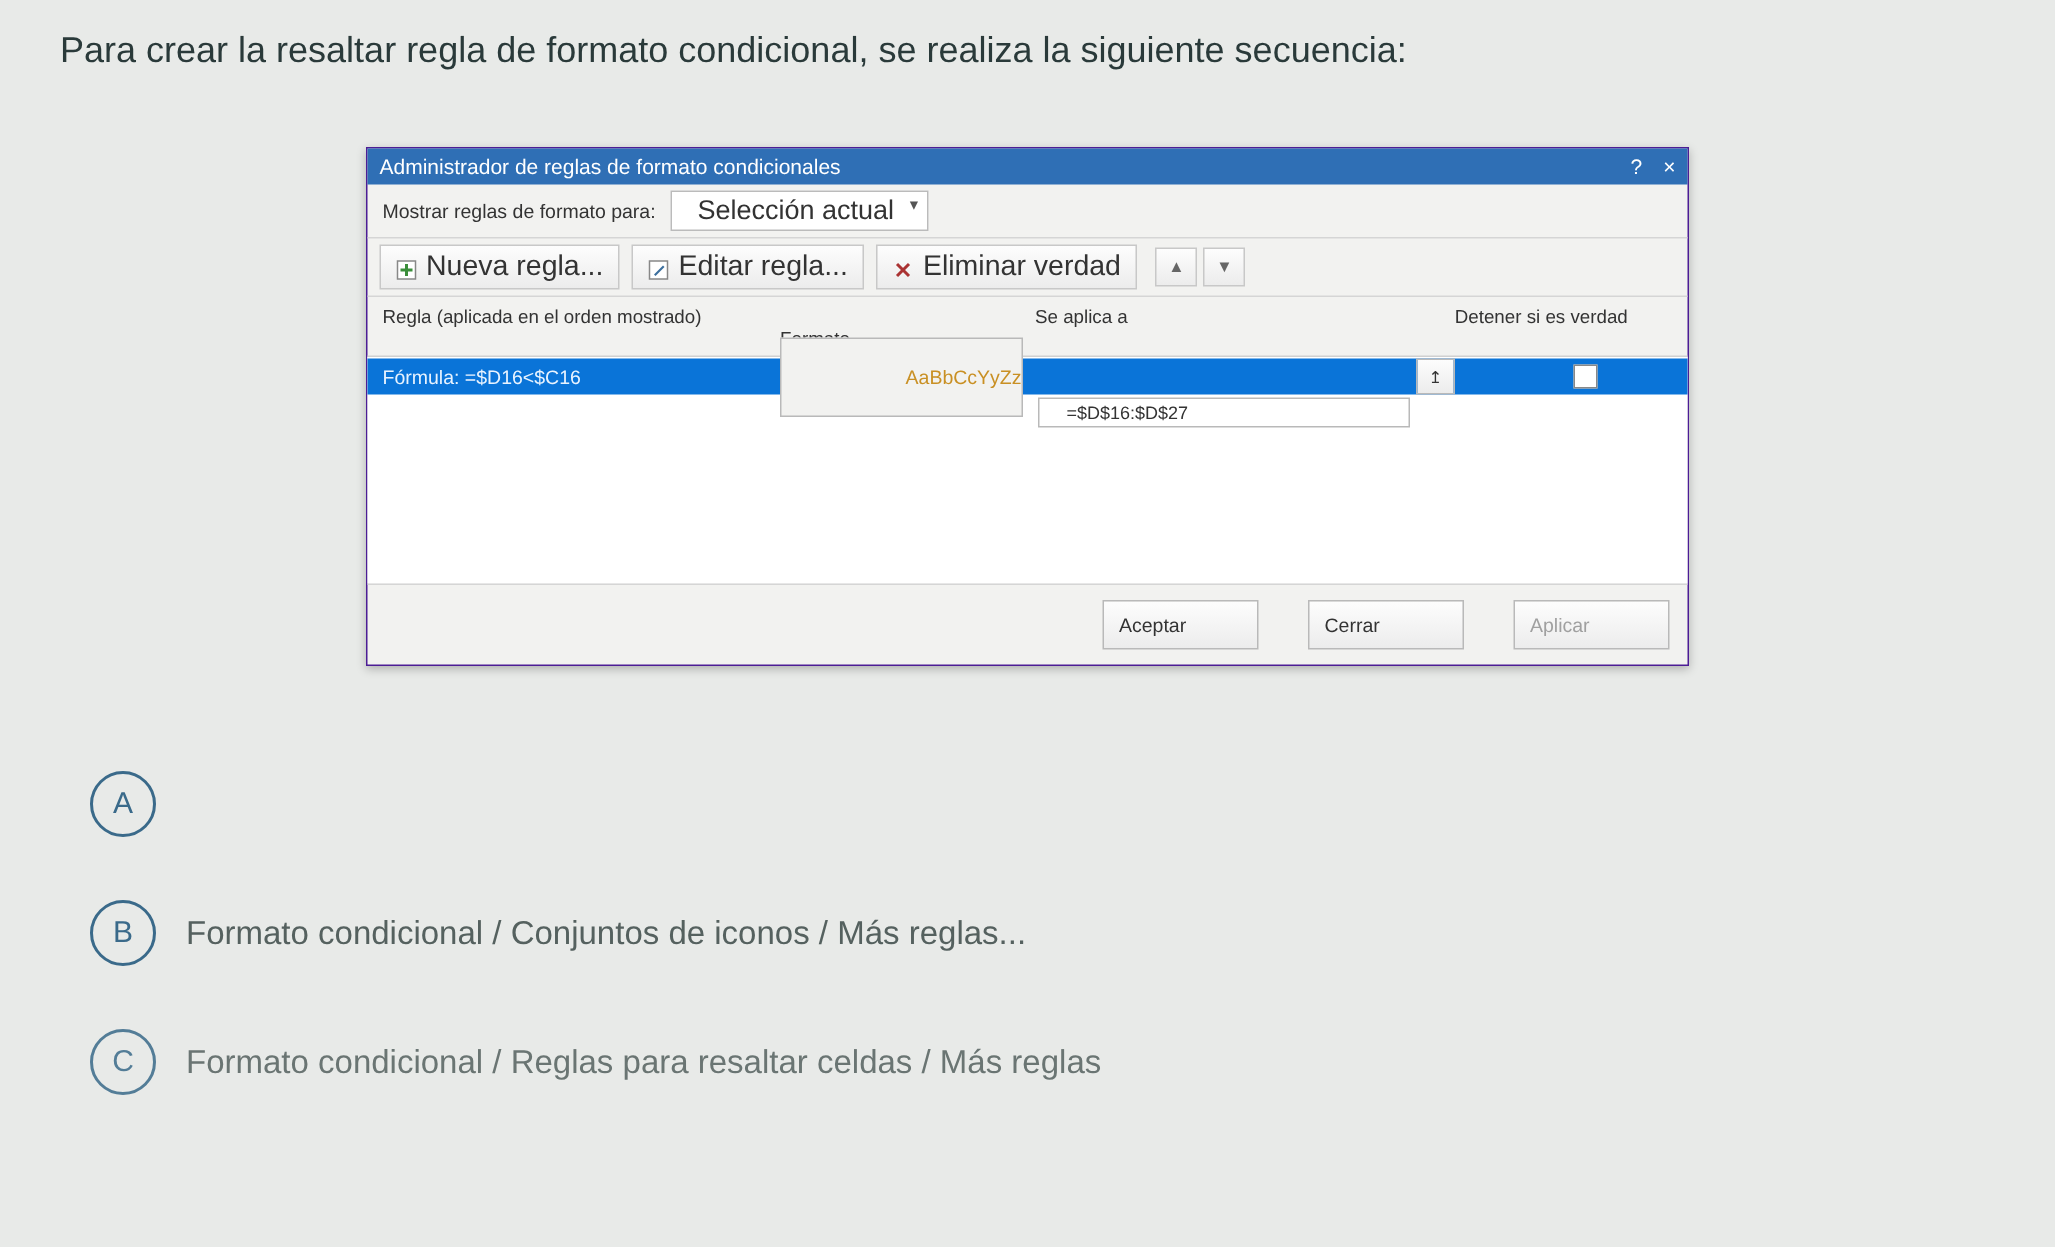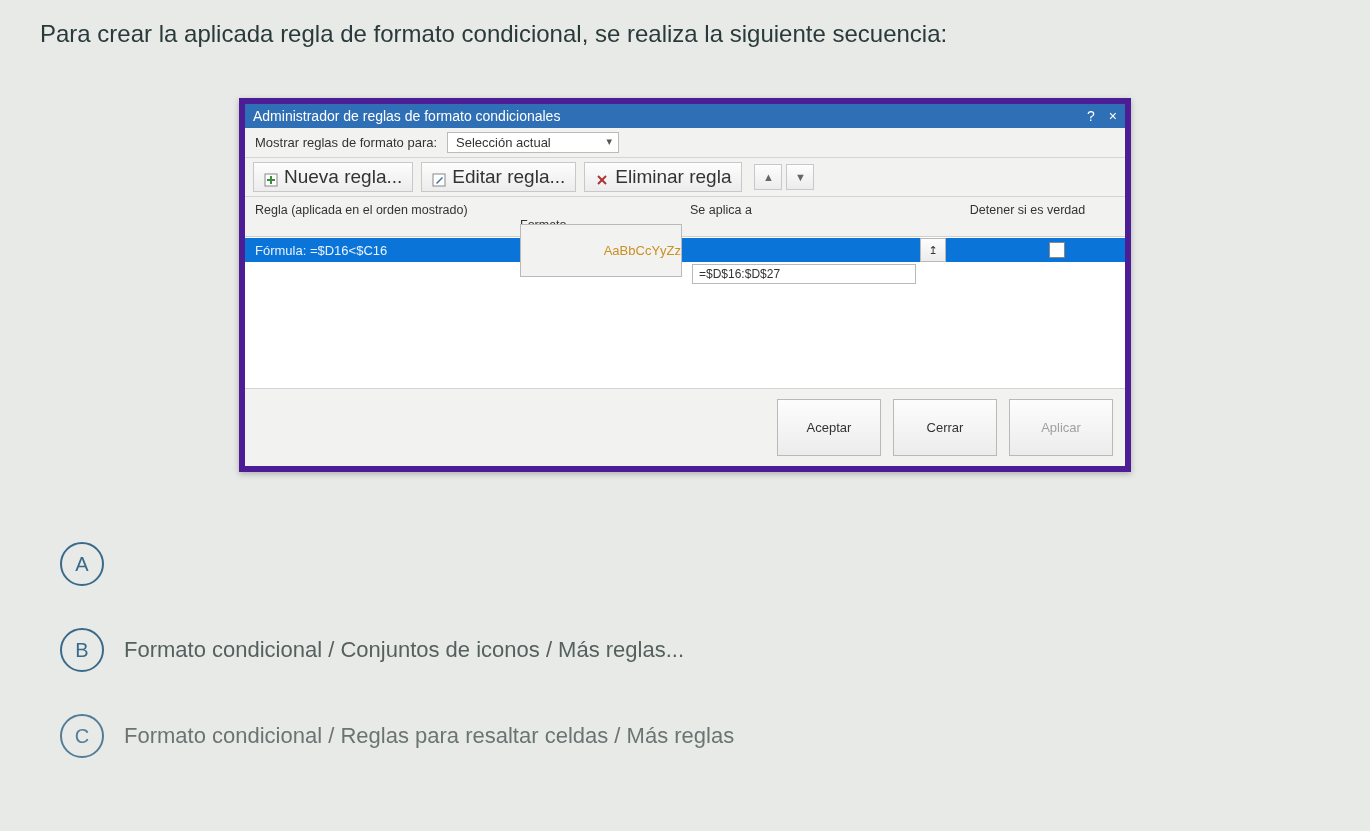--- a/index.html
+++ b/index.html
@@ -18,21 +18,21 @@
     padding: 20px 40px 10px 40px;
     color: #2a3a3a;
   }
   .dialog-wrap {
     display: flex;
     justify-content: center;
     margin-top: 40px;
   }
   .dialog {
     width: 880px;
-    border: 6px solid #4c1d95;
+    border: 1px solid #4c1d95;
     background: #f2f2f0;
     box-shadow: 0 2px 6px rgba(0,0,0,0.25);
   }
   .titlebar {
     background: #2f6fb5;
     color: #fff;
     display: flex;
     align-items: center;
     justify-content: space-between;
     padding: 4px 8px;
@@ -48,24 +48,25 @@
     padding: 4px 10px 4px 10px;
     font-size: 13px;
     color: #333;
     border-bottom: 1px solid #d5d5d5;
   }
   .toprow label { }
   .select {
     border: 1px solid #bbb;
     background: #fff;
     padding: 2px 22px 2px 8px;
-    font-size: 13px;
+    font-size: 18px;
     position: relative;
     min-width: 140px;
     color: #333;
+    text-align: right;
   }
   .select::after {
     content: "▾";
     position: absolute;
     right: 6px; top: 2px;
     color: #555;
     font-size: 11px;
   }
   .toolbar {
     display: flex;
@@ -132,21 +133,21 @@
     font-size: 13px;
     padding: 18px 0;
     border: 1px solid #b9b9b9;
   }
   .rule-row .apply-input {
     background: #fff;
     color: #333;
     flex: 0 0 210px;
     margin-right: 4px;
     font-size: 12px;
-    padding: 2px 6px;
+    padding: 2px 18px;
     border: 1px solid #b9b9b9;
     margin-top: 48px;
   }
   .rule-row .refbtn {
     width: 24px; height: 22px;
     background: linear-gradient(#fdfdfd,#ececec);
     border: 1px solid #b9b9b9;
     display: flex; align-items: center; justify-content: center;
     font-size: 11px; color: #333;
   }
@@ -163,26 +164,26 @@
   }
   .footer {
     display: flex;
     justify-content: flex-end;
     gap: 12px;
     padding: 10px 12px;
     border-top: 1px solid #d5d5d5;
   }
   .fbtn {
     min-width: 82px;
-    text-align: center;
-    padding: 20px 10px;
+    padding: 8px 10px;
     font-size: 13px;
     border: 1px solid #b9b9b9;
     background: linear-gradient(#fdfdfd,#ececec);
     color: #333;
+    margin-left: 21px;
   }
   .fbtn.disabled { color: #a0a0a0; }
   .answers {
     margin-top: 70px;
     padding: 0 60px;
   }
   .answer {
     display: flex;
     align-items: center;
     gap: 20px;
@@ -203,21 +204,21 @@
     font-weight: 500;
     flex-shrink: 0;
   }
   
   .svg-new { fill:#3b8e3b; }
   .svg-edit { fill:#3b6f9e; }
 </style>
 </head>
 <body>
 
-<div class="question">Para crear la aplicada regla de formato condicional, se realiza la siguiente secuencia:</div>
+<div class="question">Para crear la resaltar regla de formato condicional, se realiza la siguiente secuencia:</div>
 
 <div class="dialog-wrap">
   <div class="dialog">
 
     <div class="titlebar">
       <span class="title">Administrador de reglas de formato condicionales</span>
       <span class="ctrls">
         <span>?</span>
         <span>×</span>
       </span>
@@ -248,21 +249,21 @@
         </span>
         <span>Editar regla...</span>
       </div>
       <div class="tbtn">
         <span class="mini-icon">
           <svg width="14" height="14" viewBox="0 0 14 14">
               <line x1="3" y1="3" x2="11" y2="11" stroke="#a33" stroke-width="2"></line>
               <line x1="11" y1="3" x2="3" y2="11" stroke="#a33" stroke-width="2"></line>
             </svg>
         </span>
-        <span>Eliminar regla</span>
+        <span>Eliminar verdad</span>
       </div>
       <div class="arrowbtn">▲</div>
       <div class="arrowbtn">▼</div>
     </div>
 
     <div class="headers">
       <div class="col-rule">Regla (aplicada en el orden mostrado)</div>
       <div class="col-format">Formato</div>
       <div class="col-apply">Se aplica a</div>
       <div class="col-stop">Detener si es verdad</div>

